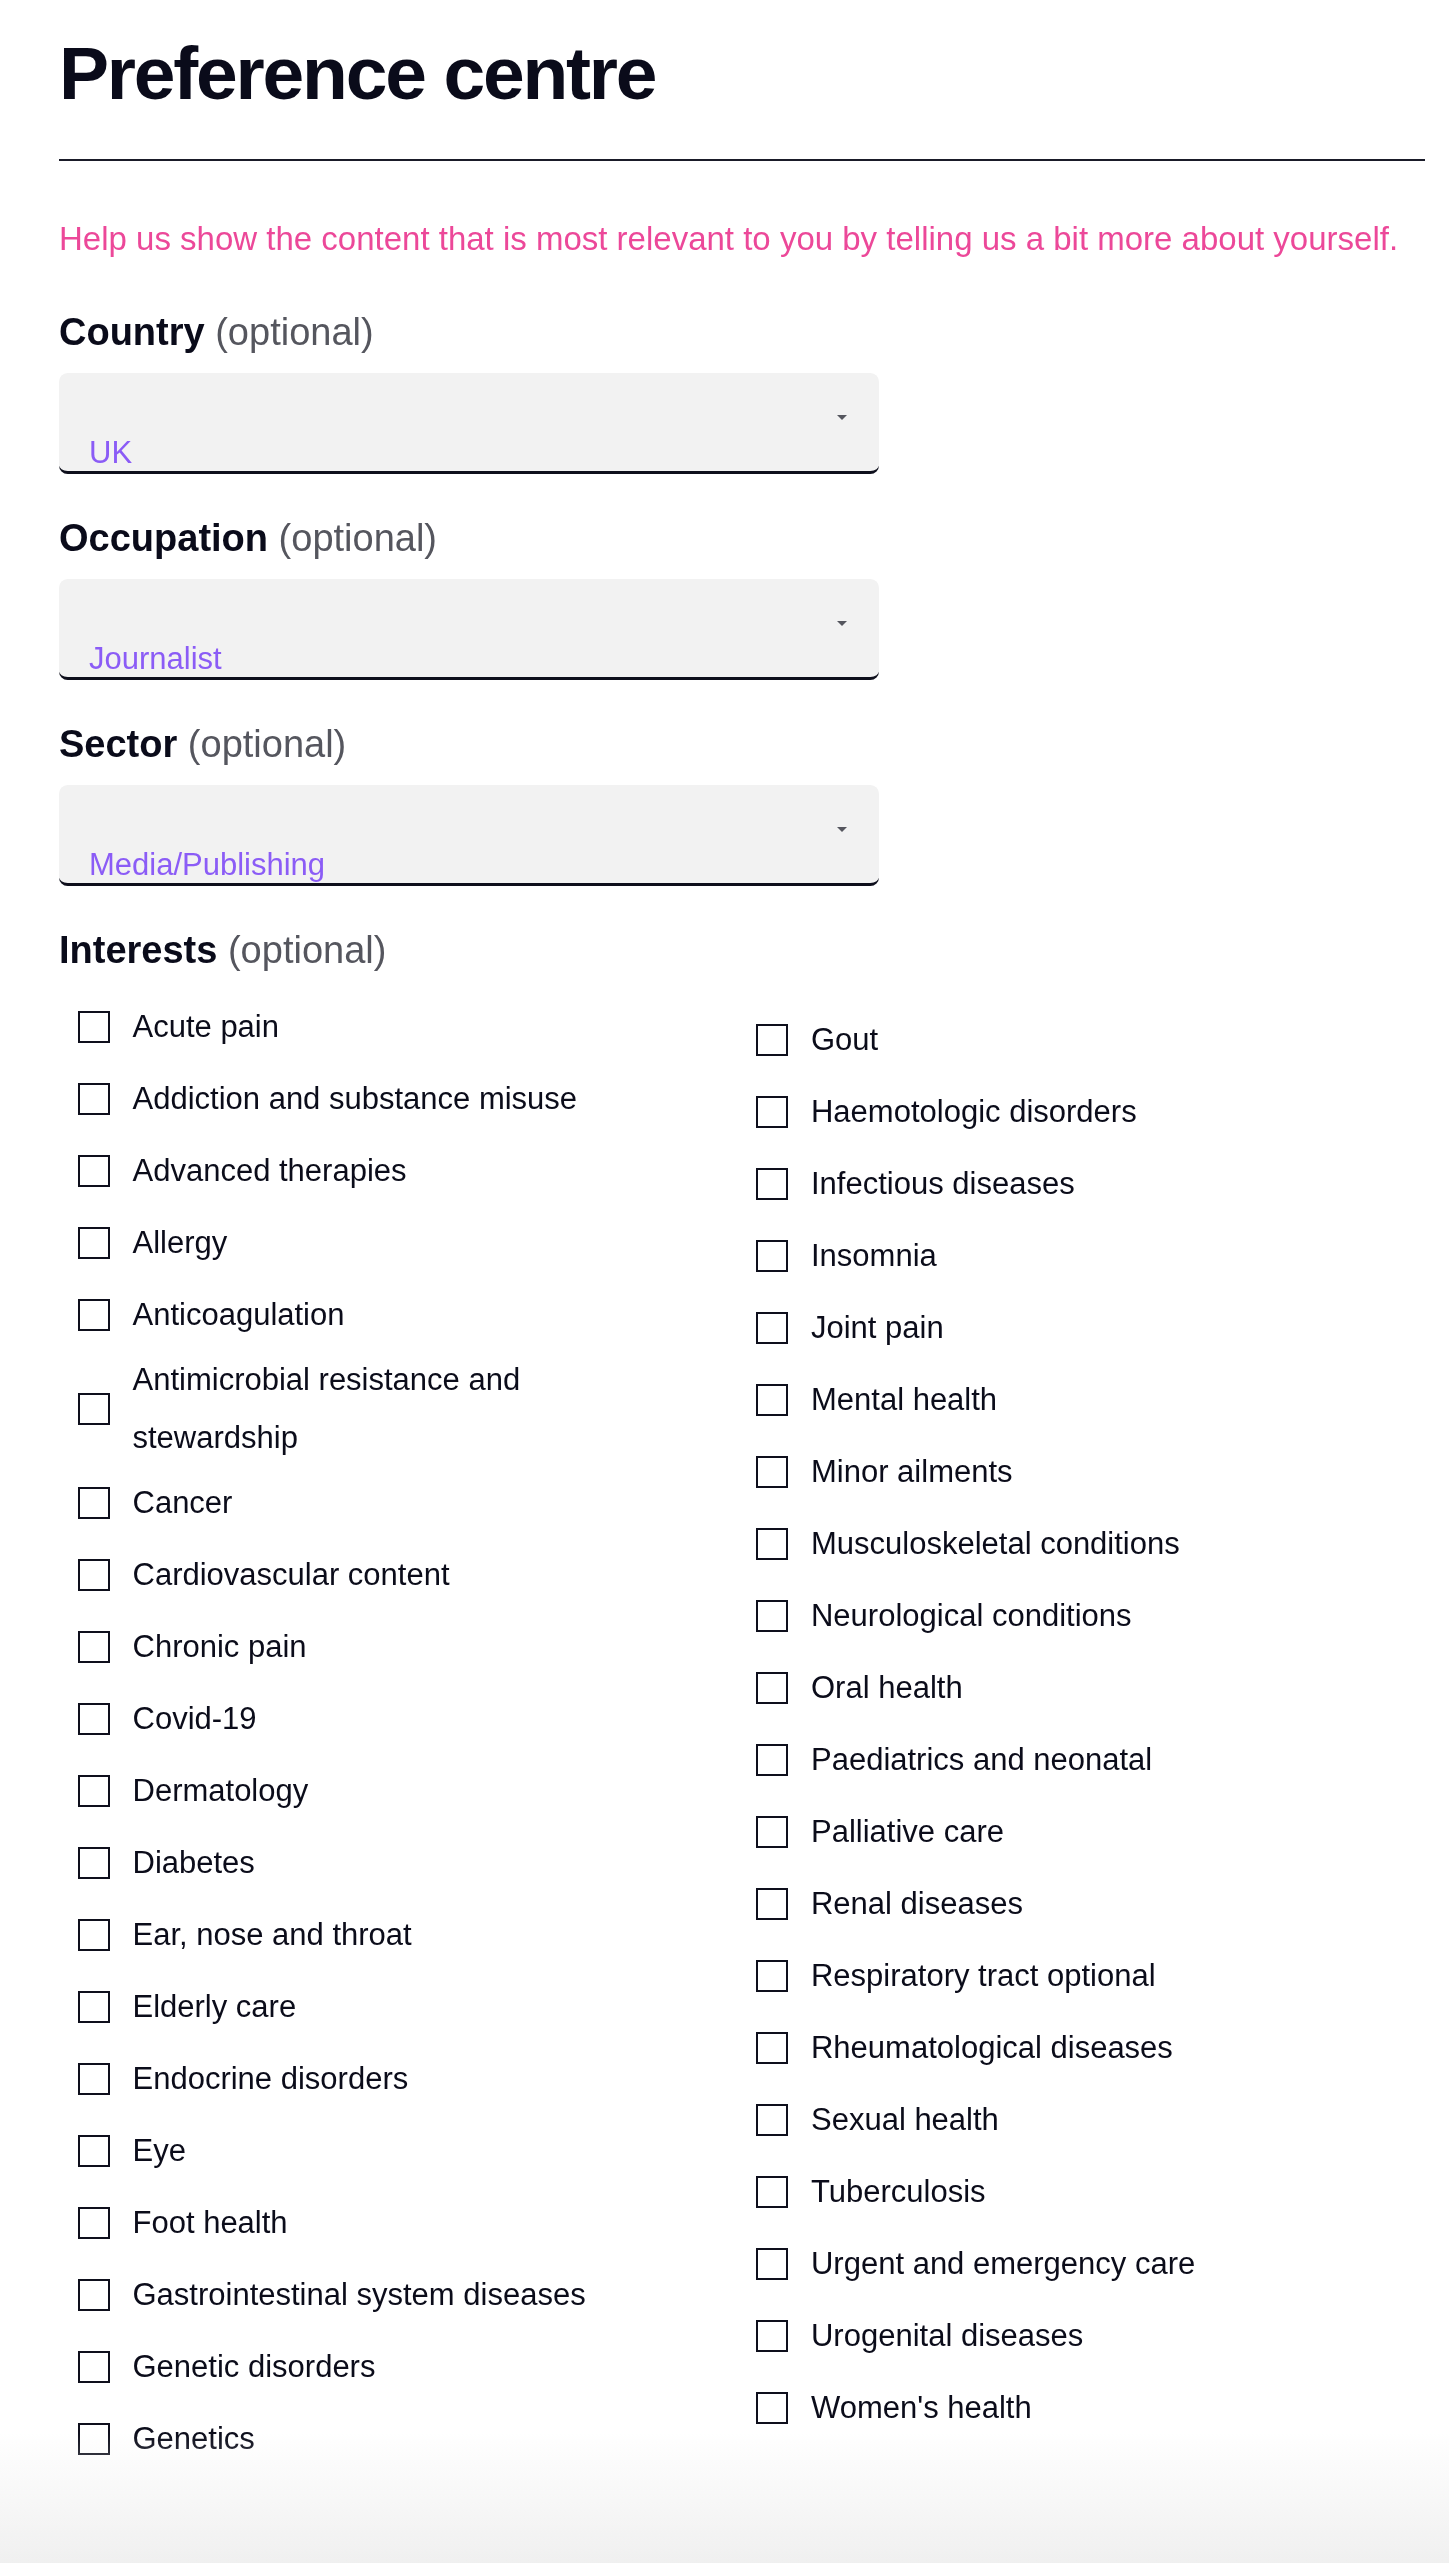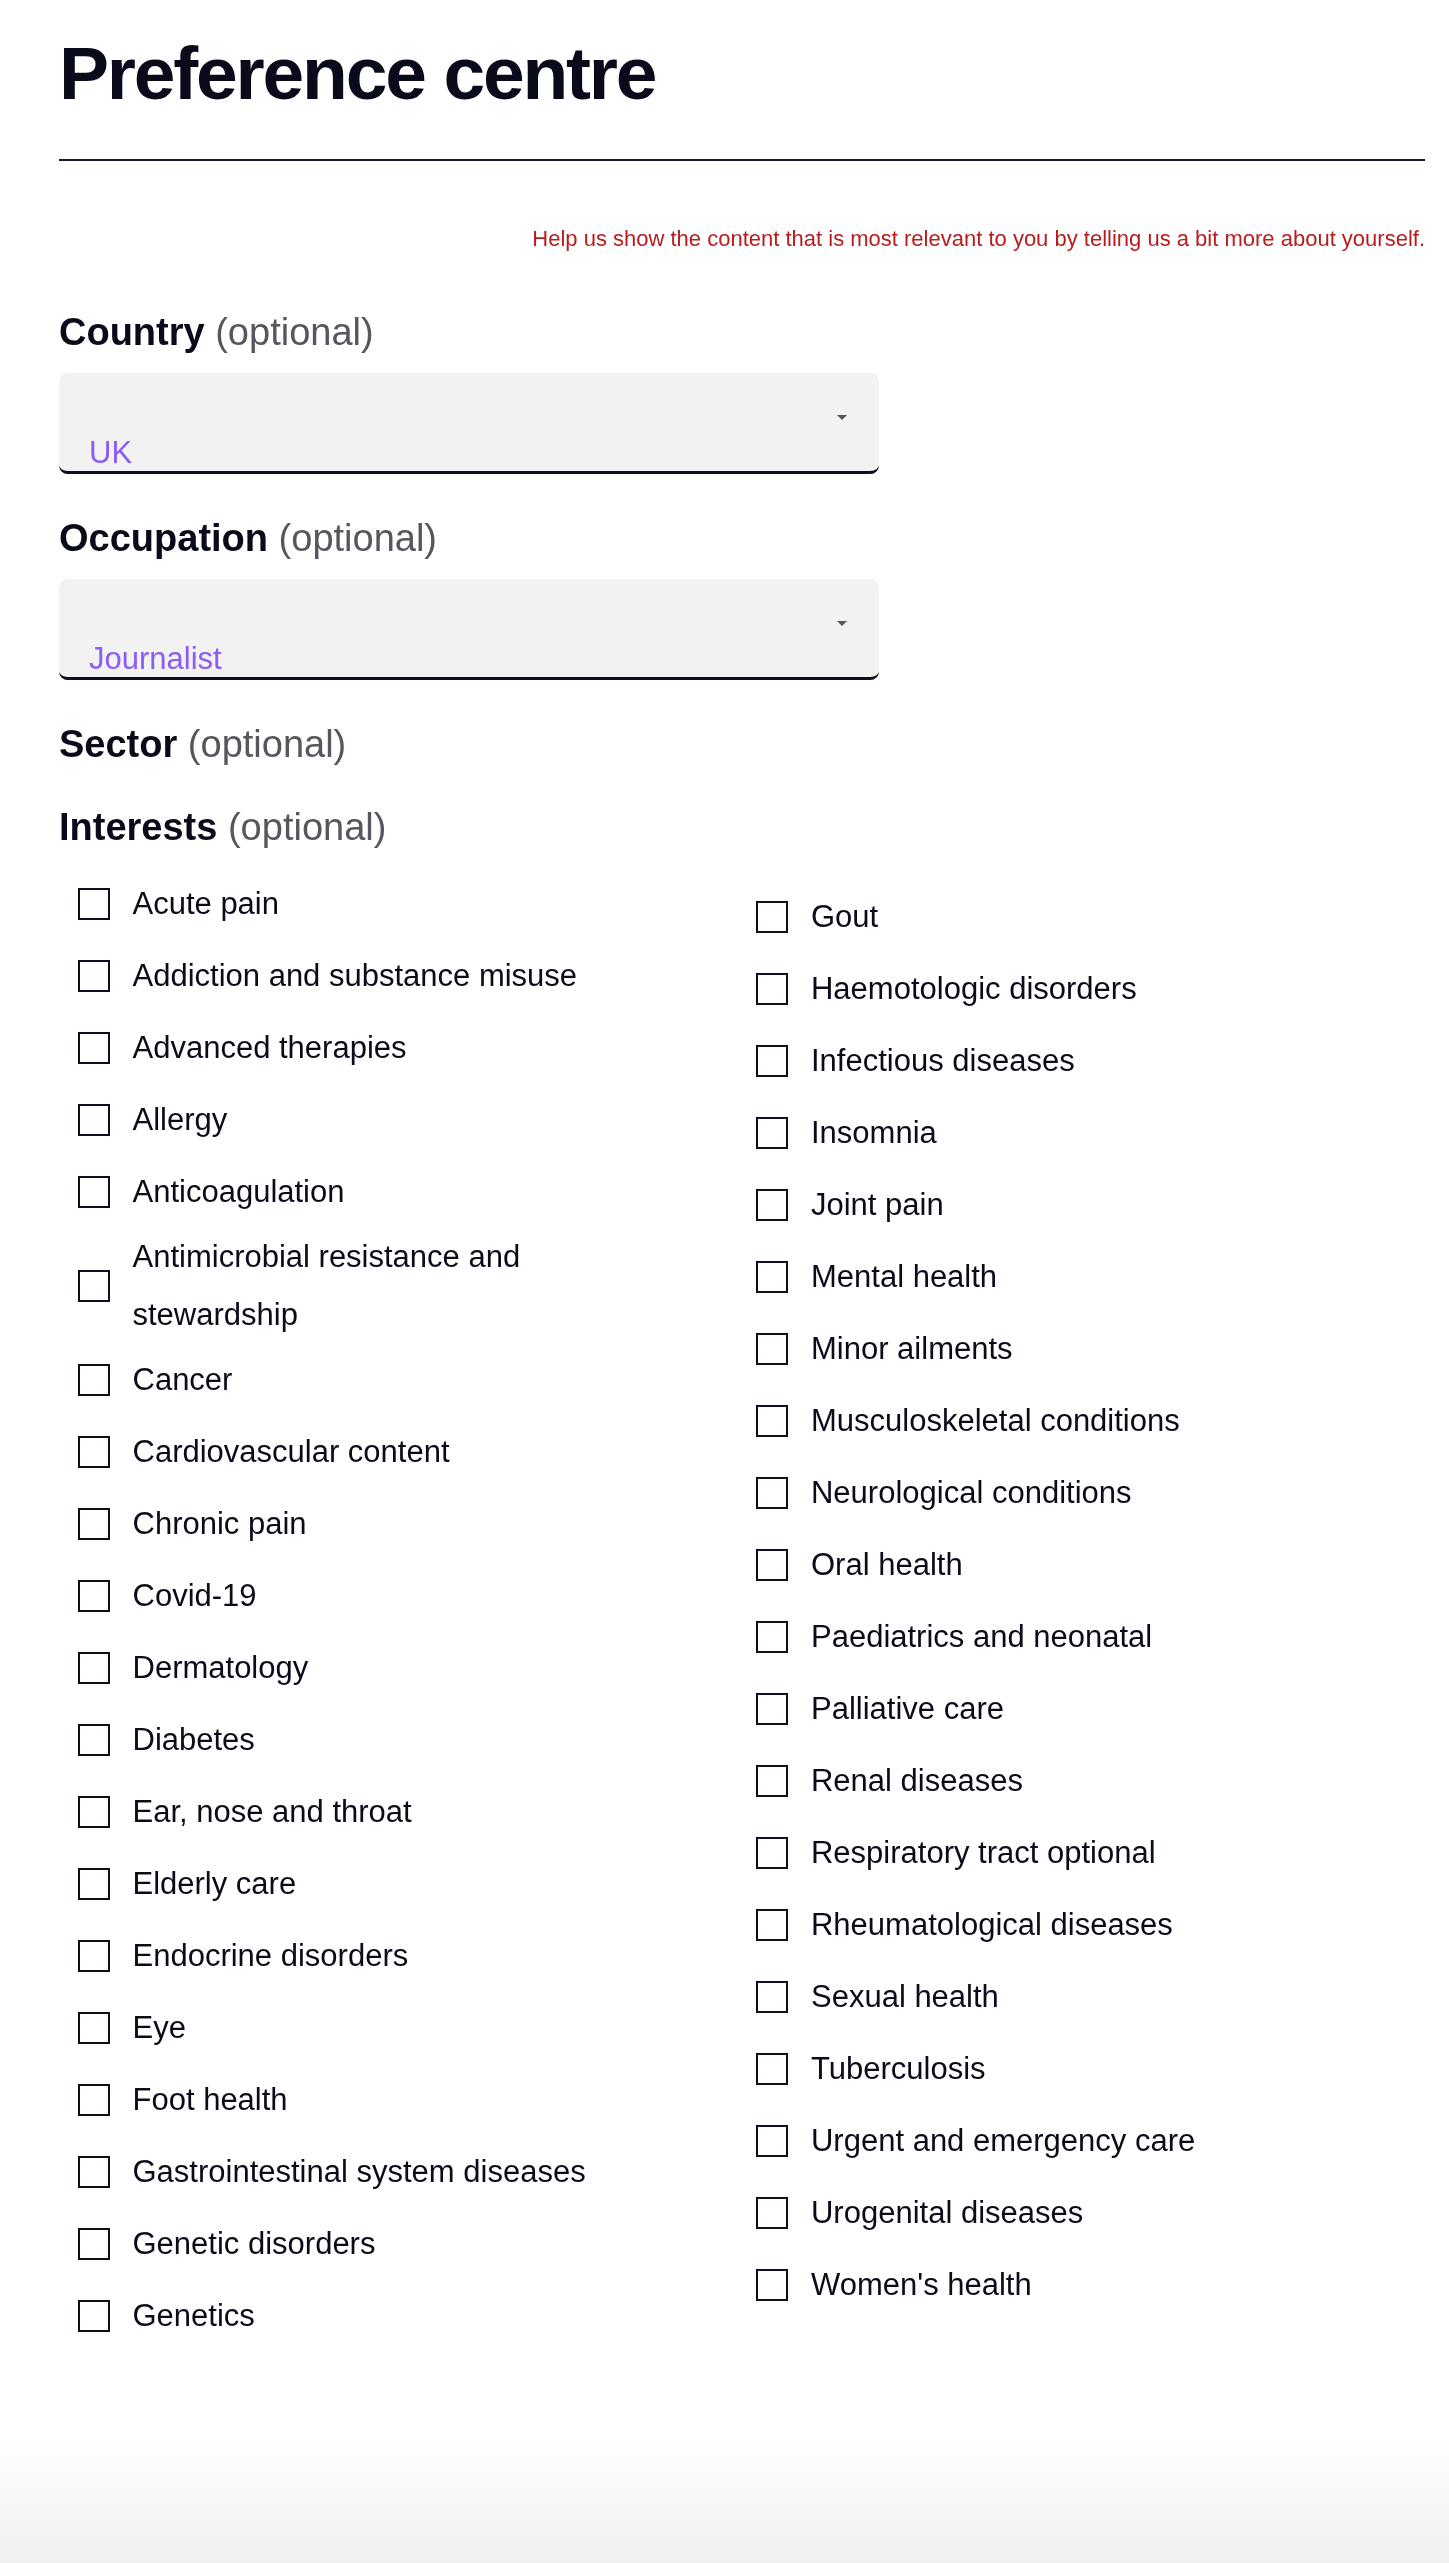--- a/index.html
+++ b/index.html
@@ -27,25 +27,24 @@
       color: #0a0b1a;
     }
     .divider {
       margin-top: 48px;
       height: 2.2px;
       background: #1a1b29;
       width: 1366px;
     }
     .intro {
       margin-top: 49px;
-      font-size: 22px;
+      font-size: 33px;
       line-height: 58px;
-      color: #b91c1c;
+      color: #ec4899;
       width: 1366px;
-      text-align: right;
     }
     .field {
       margin-top: 0;
     }
     .field-label {
       font-size: 38px;
       line-height: 1;
       margin-top: 45px;
       display: block;
     }
@@ -152,20 +151,24 @@
       <span>Journalist</span>
       <span class="caret"></span>
     </div>
   </div>
 
   <div class="field">
     <label class="field-label">
       <span class="strong">Sector</span>
       <span class="opt">(optional)</span>
     </label>
+    <div class="select">
+      <span>Media/Publishing</span>
+      <span class="caret"></span>
+    </div>
   </div>
 
   <div class="interests">
     <div class="field-label">
       <span class="strong">Interests</span>
       <span class="opt">(optional)</span>
     </div>
     <div class="cols">
       <div class="col left" id="col-left">
           <label class="cb-item">

